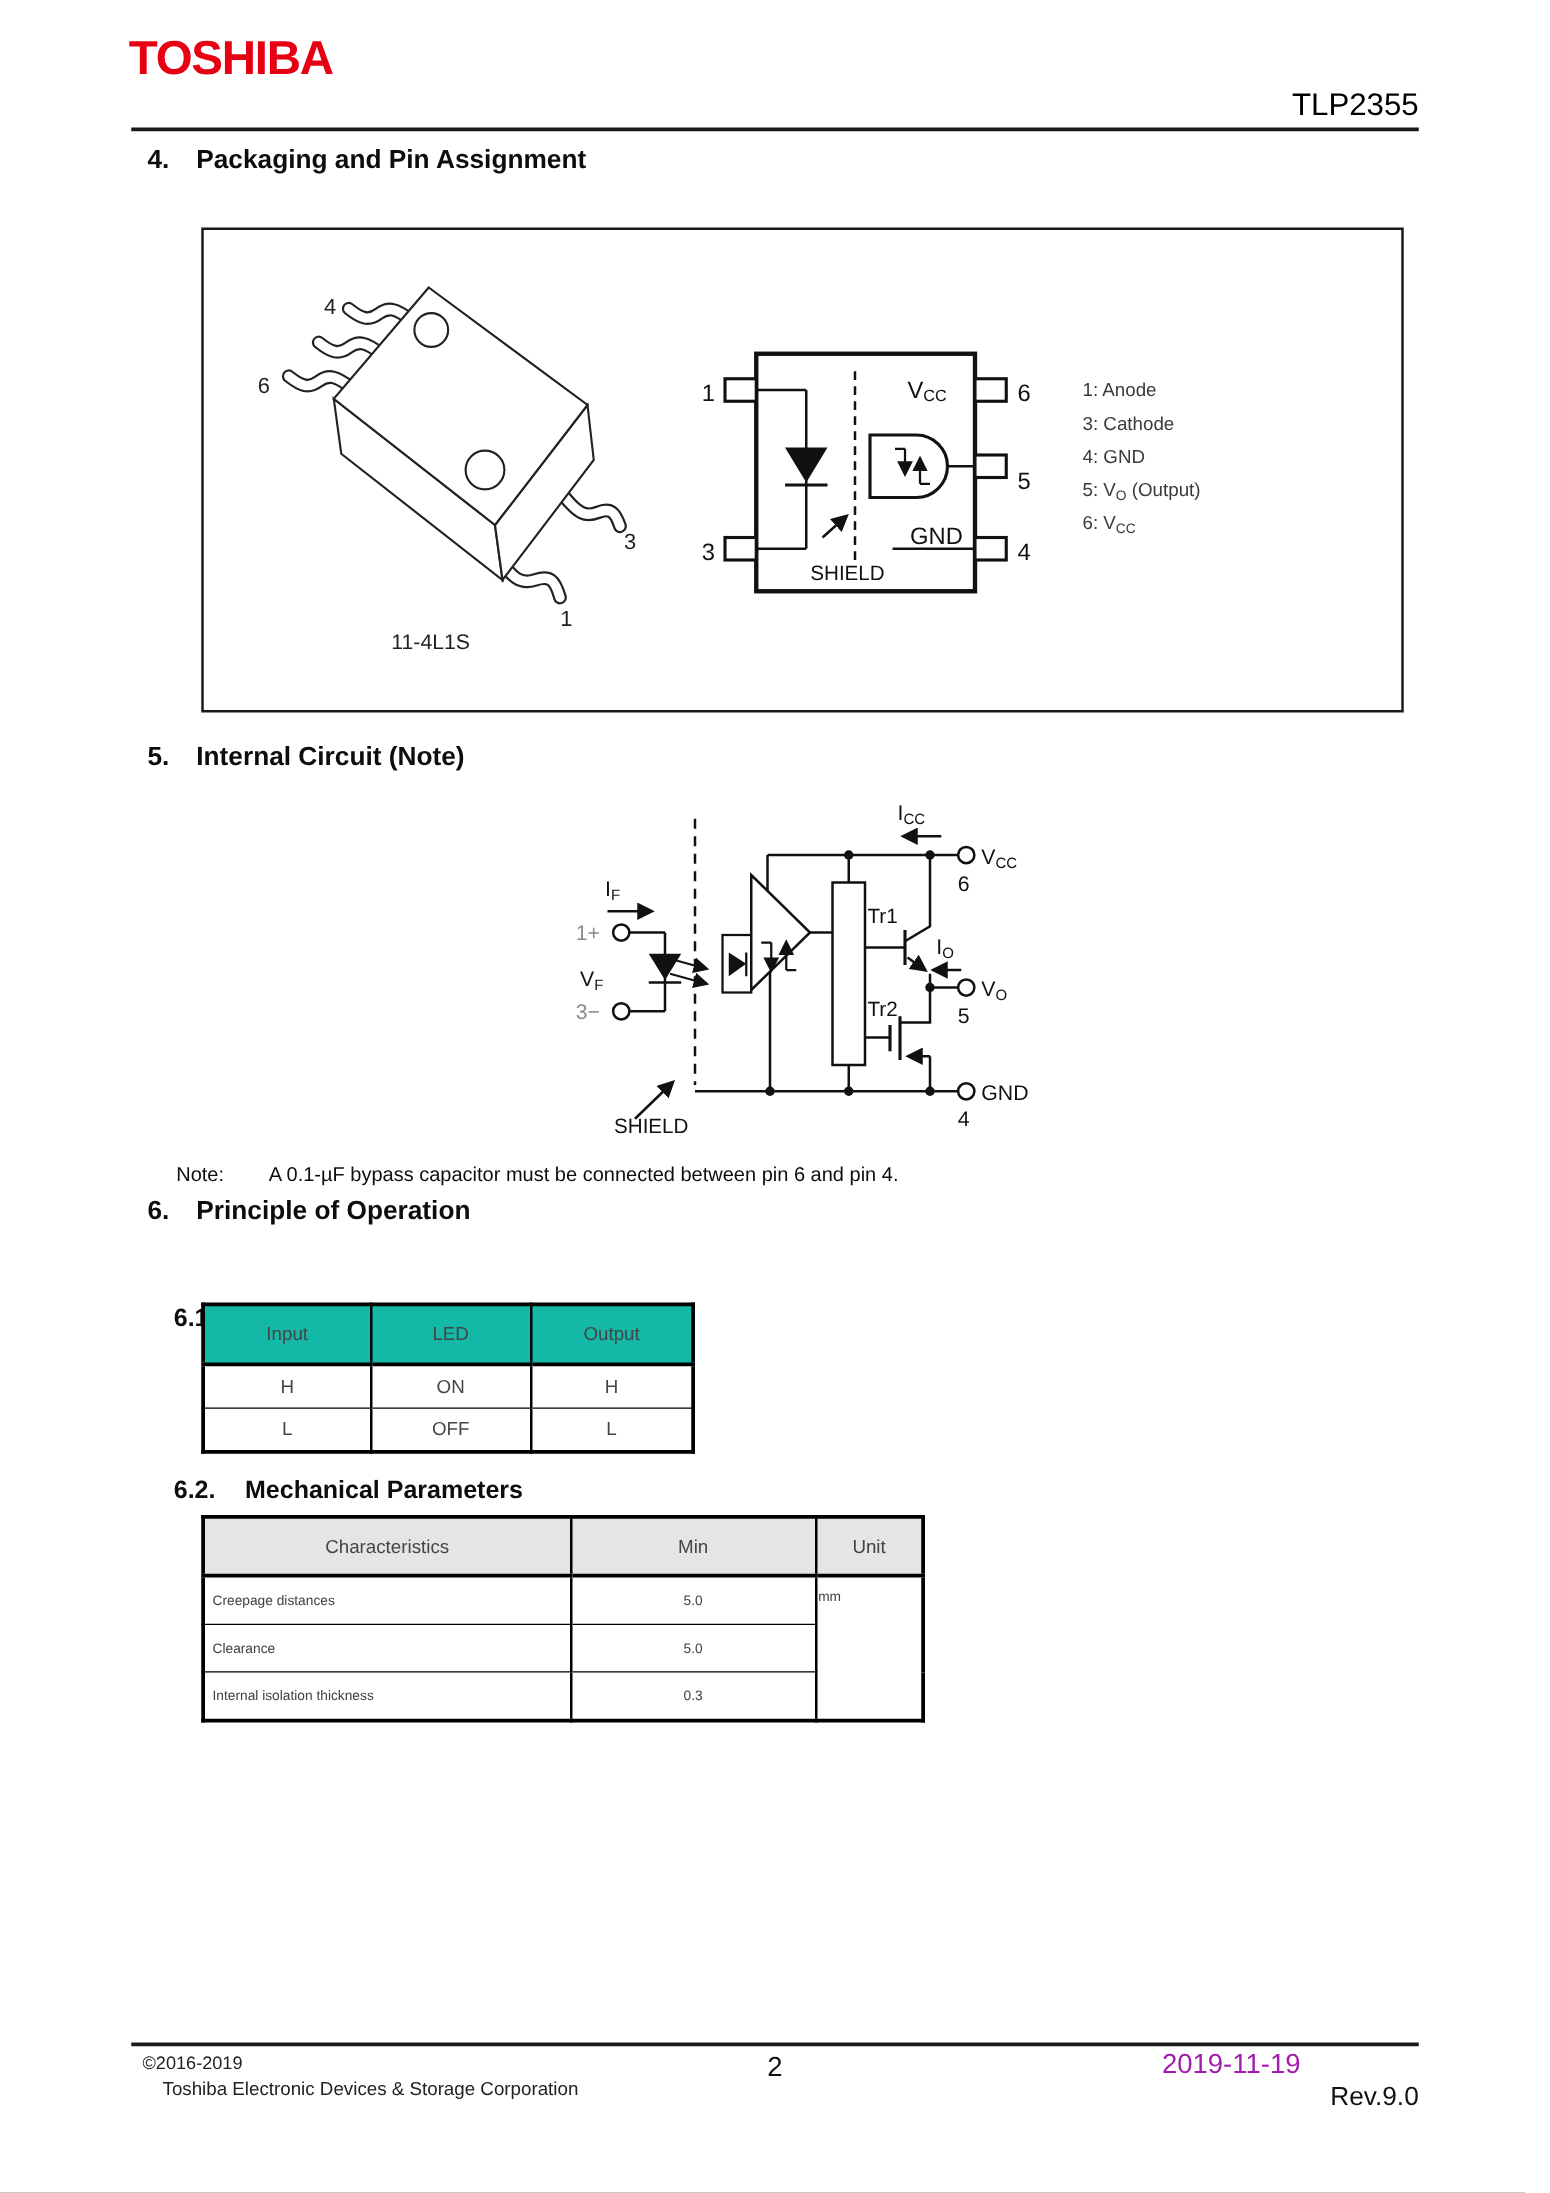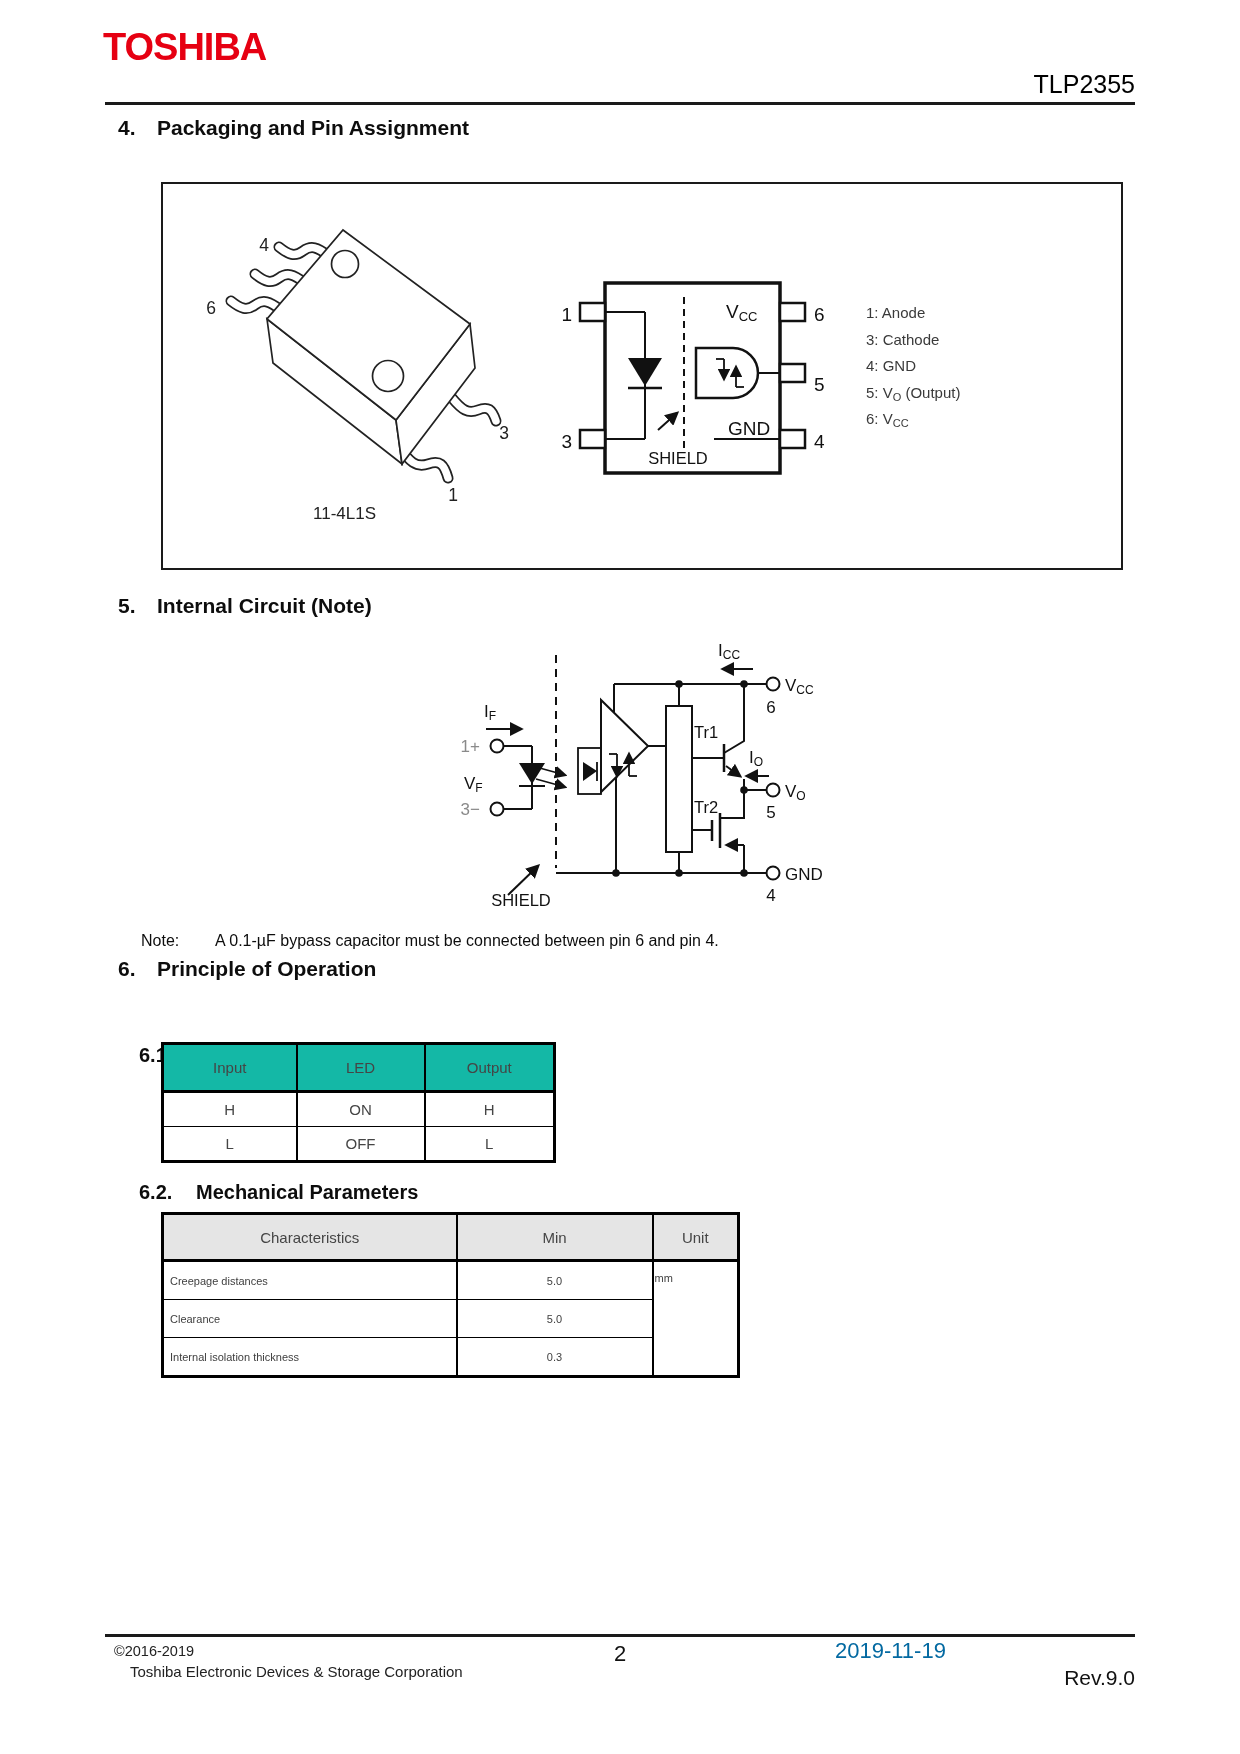--- a/index.html
+++ b/index.html
@@ -43,21 +43,21 @@
   table.mech td{height:35px;font-size:11px;color:#404040;border:2px solid #000;
         border-top:1px solid #000;border-bottom:1px solid #000;}
   table.mech td.name{text-align:left;padding-left:6px;}
   table.mech td.min{text-align:center;}
   table.mech td.unit{text-align:left;vertical-align:top;padding-top:10px;}
   
   .frule{position:absolute;left:105px;top:1634px;width:1030px;height:2.5px;background:#1a1a1a;}
   .fcopy{position:absolute;left:114px;top:1643px;font-size:14.5px;color:#222;}
   .fcompany{position:absolute;left:130px;top:1663px;font-size:15px;color:#222;}
   .fpage{position:absolute;left:0;top:1641px;width:1240px;text-align:center;font-size:22px;color:#111;}
-  .fdate{position:absolute;left:835px;top:1638px;width:300px;text-align:left;font-size:22px;color:#0369a1;}
+  .fdate{position:absolute;left:835px;top:1638px;width:300px;text-align:center;font-size:22px;color:#a21caf;}
   .frev{position:absolute;left:835px;top:1666px;width:300px;text-align:right;font-size:21px;color:#111;}
 </style>
 </head>
 <body>
 
 <div class="page">
 
   <div class="logo">TOSHIBA</div>
   <div class="partnum">TLP2355</div>
   <div class="hrule"></div>

